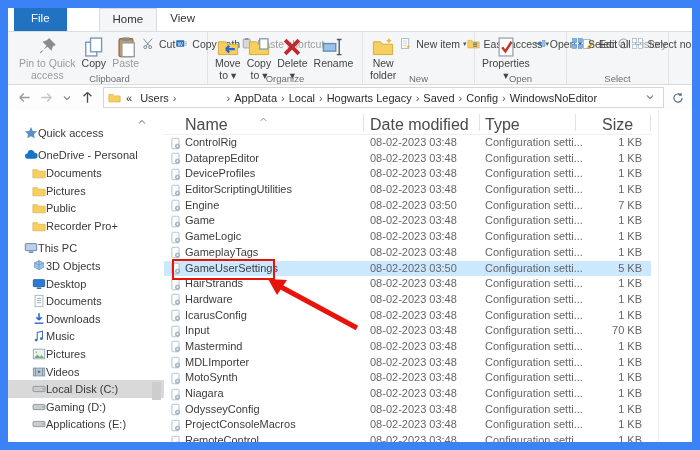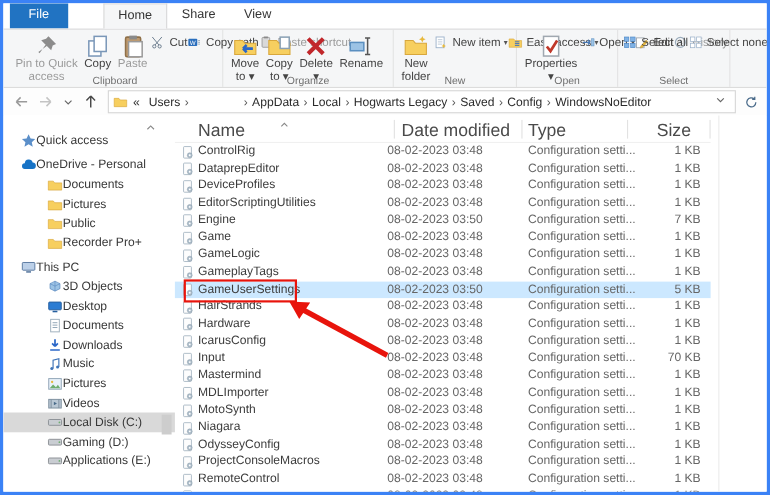--- a/index.html
+++ b/index.html
@@ -1,16 +1,16 @@
 <!DOCTYPE html>
 <html><head>
 <meta charset="utf-8">
 <style>
   html,body{margin:0;padding:0;background:#fff;}
-  .frame{position:relative;width:700px;height:450px;box-sizing:border-box;border:3px solid #3b82f6;
+  .frame{position:relative;width:700px;height:450px;box-sizing:border-box;border:8px solid #3b82f6;
          background:#fff;font-family:"Liberation Sans",sans-serif;overflow:hidden;
          -webkit-font-smoothing:antialiased;color:#3c3c3c;}
   
   .tabsrow{position:absolute;left:0;top:0;right:0;height:23px;background:#fff;display:flex;align-items:stretch;}
   .tab{padding:4px 13px 3px;font-size:11.5px;color:#333;cursor:default;}
   .tab.file{background:#2173c2;color:#fff;margin-left:6px;padding:4px 17px 3px;}
   .tab.active{background:#f5f6f7;border:1px solid #d9d9d9;border-bottom:none;z-index:2;margin-left:32px;}
   
   .ribbon{position:absolute;left:0;right:0;top:23px;height:54px;background:#f5f6f7;
           border-top:1px solid #dcdcdc;border-bottom:1px solid #dcdcdc;display:flex;
@@ -35,54 +35,53 @@
   .crumb{padding:0 4px;white-space:nowrap;}
   .crumb.blank{width:42px;}
   .crumbsep{color:#555;font-size:11px;}
   .addr-chev{margin-left:auto;padding:0 4px;}
   .refreshbtn{width:28px;display:flex;justify-content:center;align-items:center;height:19px;}
   
   .content{position:absolute;left:0;right:0;top:102px;bottom:0;background:#fff;}
   .sidebar{position:absolute;left:0;top:0;bottom:0;width:156px;padding-top:14px;box-sizing:border-box;}
   .sitem{position:relative;height:17.6px;display:flex;align-items:center;font-size:11px;color:#383838;}
   .sitem.l0{padding-left:16px;}
-  .sitem.l1{padding-left:40px;}
+  .sitem.l1{padding-left:24px;}
   .sitem.gap{margin-top:5px;}
   .sitem.sel{background:#d9d9d9;}
   .sscroll-arrow{position:absolute;top:4px;right:16px;}
   .sscroll-thumb{position:absolute;right:3px;top:272px;width:9px;height:18px;background:#cdcdcd;}
   
   .main{position:absolute;left:156px;top:0;width:538px;bottom:0;}
   .lheader{position:absolute;top:0;left:0;right:0;height:24px;font-size:16px;color:#4a4a4a;}
   .lheader .hcol{position:absolute;top:6px;}
   .h-name{left:21px;}  .h-date{left:206px;} .h-type{left:321px;} .h-size{left:438px;}
   .hsep{position:absolute;top:4px;width:1px;height:17px;background:#e2e2e2;}
   .sortcaret{position:absolute;left:94px;top:1px;}
   .rows{position:absolute;top:24px;left:0;width:487px;border-top:1px solid #f0f0f0;}
   .frow{position:relative;height:15.7px;font-size:11px;line-height:15.6px;color:#3c3c3c;}
   .frow.sel{background:#cce8ff;}
   .frow .ficon{position:absolute;left:6px;top:1.5px;width:12px;height:13px;}
   .frow .fname{position:absolute;left:21px;white-space:nowrap;}
-  .frow .fdate{position:absolute;left:193px;color:#666;}
+  .frow .fdate{position:absolute;left:206px;color:#666;}
   .frow .ftype{position:absolute;left:321px;color:#666;}
   .frow .fsize{position:absolute;right:9px;color:#666;}
   .vline{position:absolute;left:494px;top:0;bottom:0;width:1px;background:#ececec;}
   
   .annot-box{position:absolute;left:8px;top:149px;width:99px;height:17px;border:2px solid #e8140c;z-index:5;}
   .annot-arrow{position:absolute;left:0;top:0;width:538px;height:342px;z-index:6;pointer-events:none;}
   svg{display:block;}
 </style>
 </head>
 <body>
 
 <div class="frame">
   <div class="tabsrow" id="tabsrow">
       <div class="tab file">File</div>
       <div class="tab active">Home</div>
-      <div class="tab">Share</div>
       <div class="tab">View</div>
     </div>
   <div class="ribbon" id="ribbon">
       <div class="rgroup" style="width: 196px;">
         <div class="bigbtn disabled">
           <div class="bicon">
             <span style="display: inline-flex;">
               <svg width="22" height="22" viewBox="0 0 16 16">
                 <path d="M9.5 1.5l5 5-2.2 1-1 3.2-3.7-3.7-4 5.6-.8-.8 5.6-4-3.7-3.7 3.2-1z" fill="#8c8c8c"></path>
               </svg>

